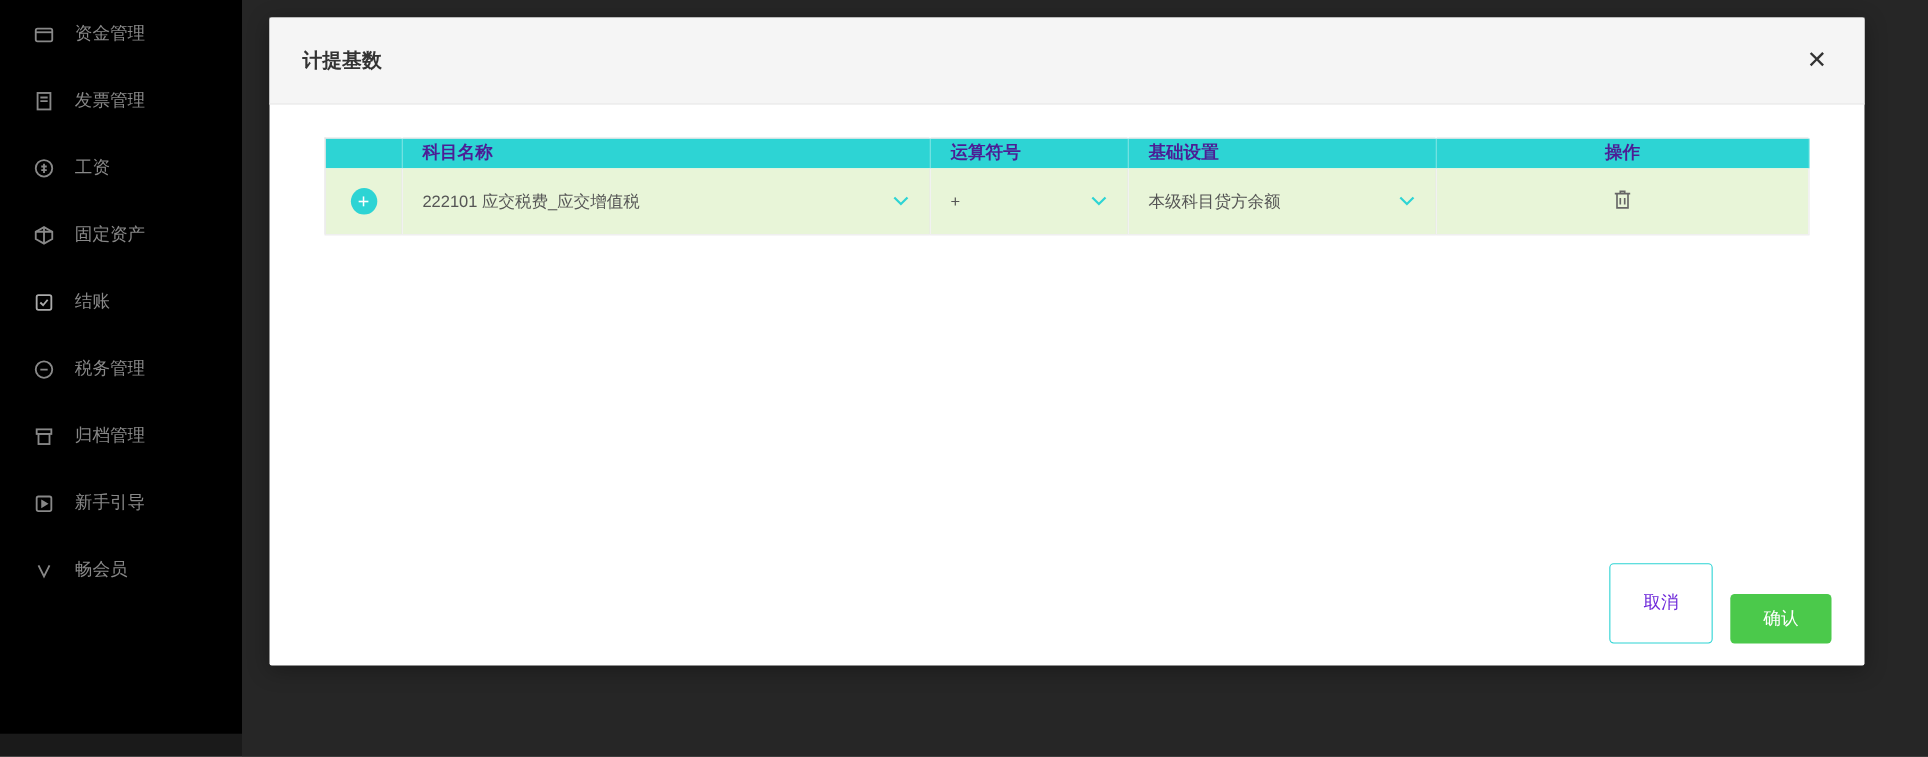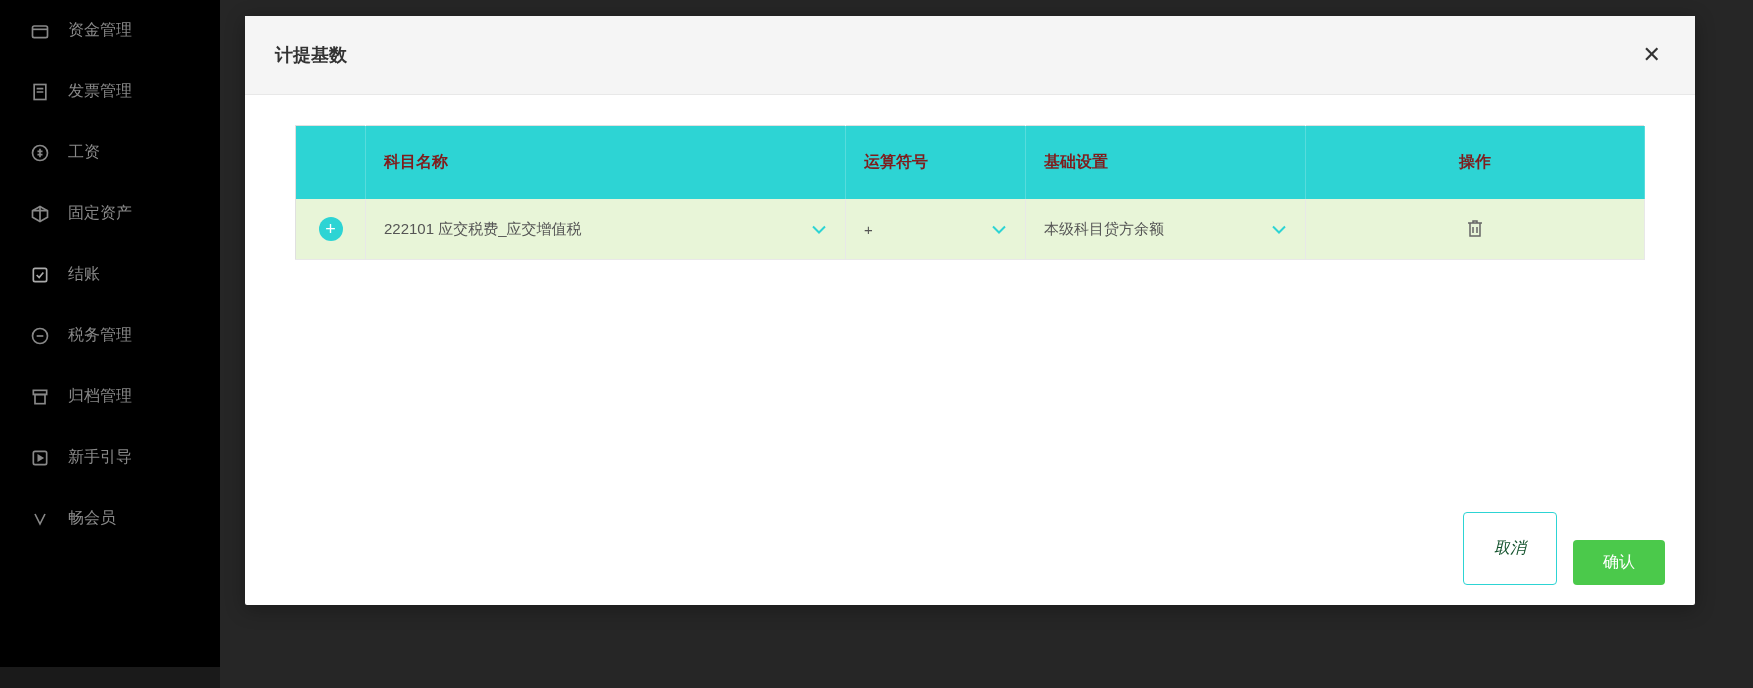--- a/index.html
+++ b/index.html
@@ -92,22 +92,22 @@
     }
     .data-table {
       width: 100%;
       border-collapse: collapse;
       border: 1px solid #e0e0e0;
     }
     .data-table thead tr {
       background: #2dd4d4;
     }
     .data-table th {
-      padding: 26px 18px;
-      color: #7f1d1d;
+      padding: 3px 18px;
+      color: #4c1d95;
       font-weight: bold;
       font-size: 16px;
       text-align: left;
       border-right: 1px solid rgba(255,255,255,0.2);
     }
     .data-table th.center {
       text-align: center;
     }
     .col-add {
       width: 70px;
@@ -180,23 +180,22 @@
     }
     .btn {
       padding: 12px 30px;
       font-size: 16px;
       border-radius: 4px;
       cursor: pointer;
       border: none;
     }
     .btn-cancel {
       background: #fff;
-      color: #14532d;
+      color: #6d28d9;
       border: 1px solid #2dd4d4;
-      font-style: italic;
     }
     .btn-confirm {
       background: #4bc94b;
       color: #fff;
       margin-top: 28px;
     }
   </style>
 </head>
 <body>
 

